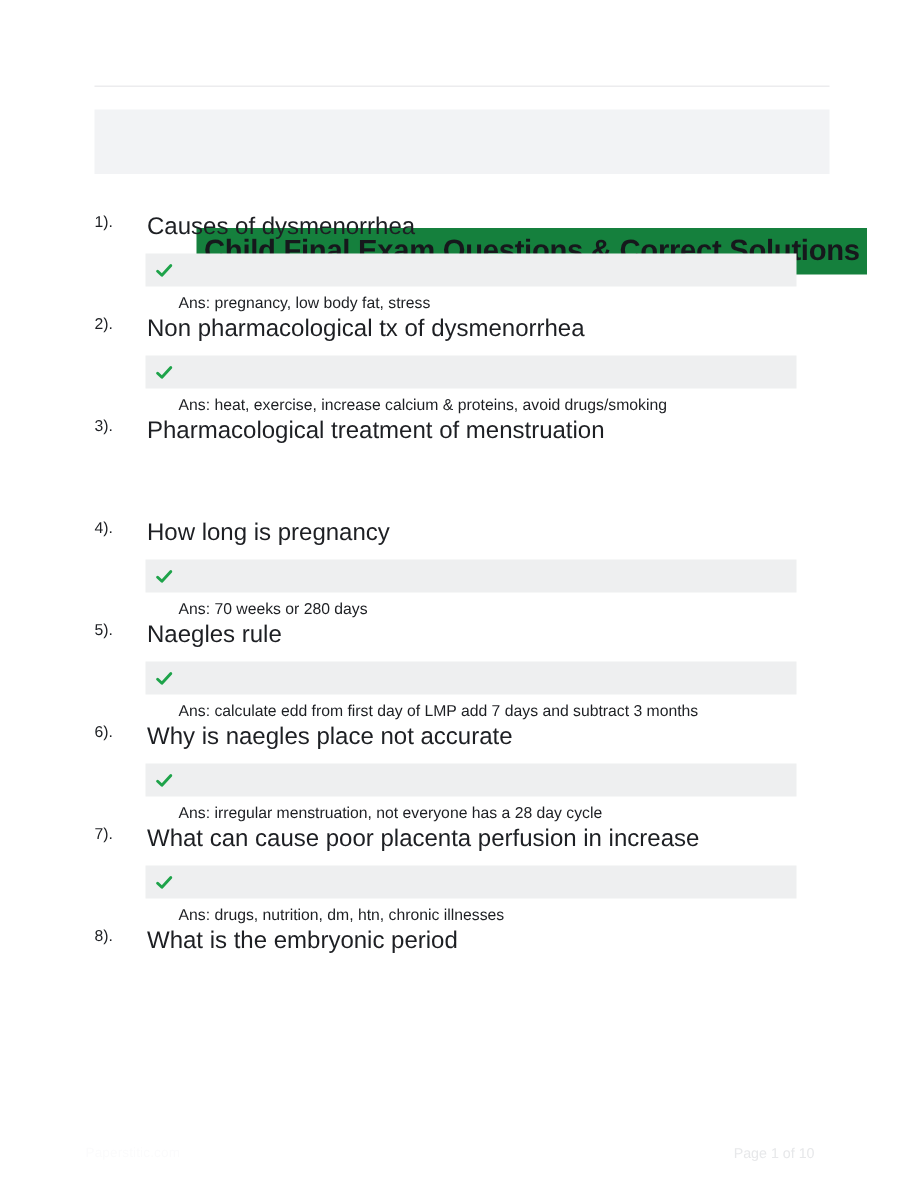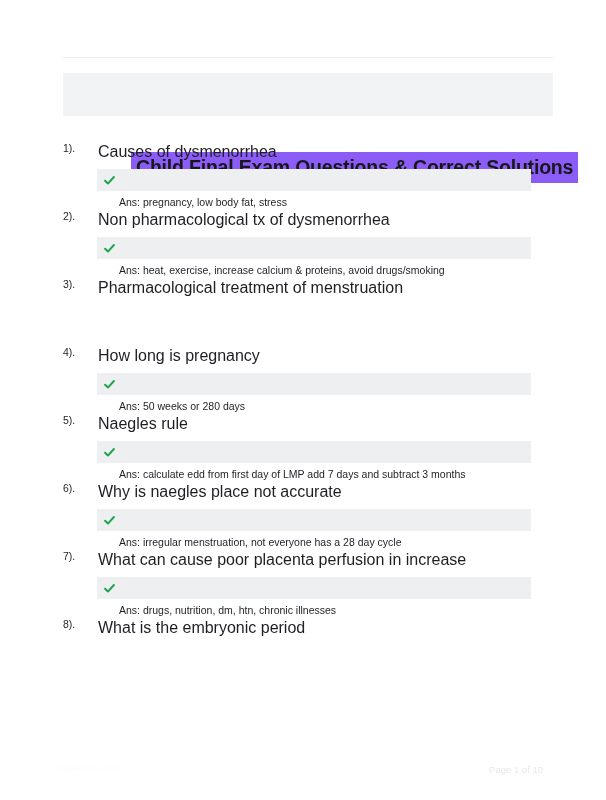--- a/index.html
+++ b/index.html
@@ -39,21 +39,21 @@
     top: 73px;
     width: 490px;
     height: 43px;
     background: #f2f3f5;
   }
   .title-highlight {
     position: absolute;
     left: 68px;
     top: 79px;
     height: 31px;
-    background: #8b5cf6;
+    background: #15803d;
     display: flex;
     align-items: center;
     padding: 0 5px;
     box-sizing: border-box;
   }
   .title-text {
     font-size: 19.5px;
     font-weight: 700;
     color: #16181c;
     letter-spacing: -0.2px;
@@ -188,21 +188,21 @@
       </div>
       <div class="qa-item">
         <div class="q-row">
           <span class="q-num">4).</span>
           <span class="q-text">How long is pregnancy</span>
         </div>
         <div class="a-band">
           <svg class="check-icon" viewBox="0 0 12 12">
             <path d="M1.2 6.3 L4.3 9.3 L10.8 2.2" fill="none" stroke="#1ea34a" stroke-width="2.1" stroke-linecap="round" stroke-linejoin="round"></path>
           </svg>
-          <span class="a-text">Ans: 50 weeks or 280 days</span>
+          <span class="a-text">Ans: 70 weeks or 280 days</span>
         </div>
       </div>
       <div class="qa-item">
         <div class="q-row">
           <span class="q-num">5).</span>
           <span class="q-text">Naegles rule</span>
         </div>
         <div class="a-band">
           <svg class="check-icon" viewBox="0 0 12 12">
             <path d="M1.2 6.3 L4.3 9.3 L10.8 2.2" fill="none" stroke="#1ea34a" stroke-width="2.1" stroke-linecap="round" stroke-linejoin="round"></path>

